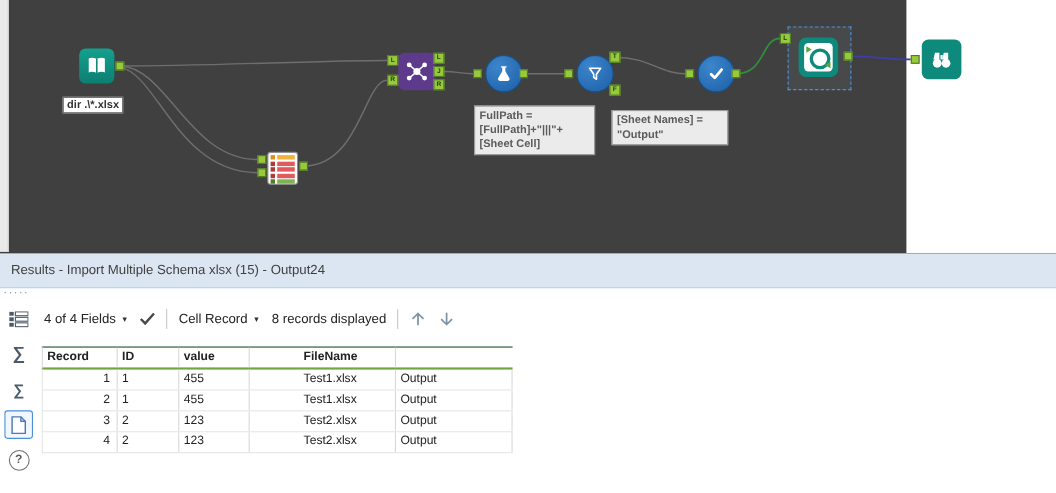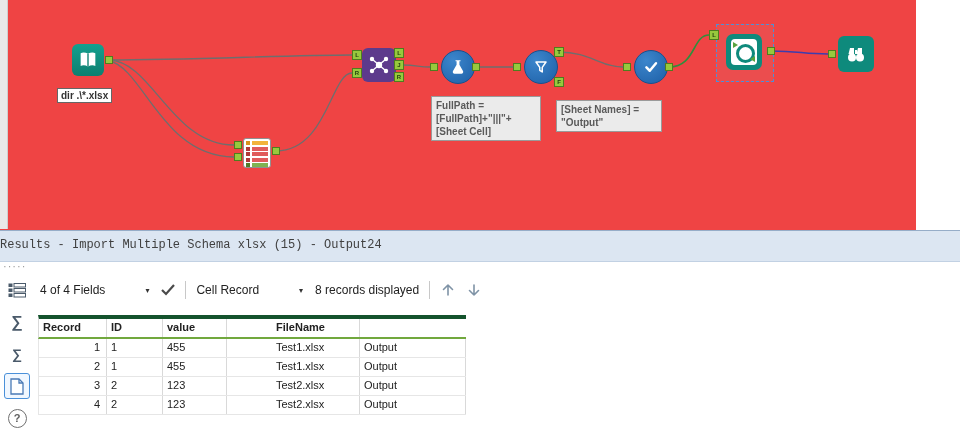--- a/index.html
+++ b/index.html
@@ -1,21 +1,21 @@
 <!DOCTYPE html>
 <html><head>
 <meta charset="utf-8">
 <style>
   html,body{margin:0;padding:0;}
   body{
     width:960px;height:448px;position:relative;overflow:hidden;
     background:#ffffff;font-family:"Liberation Sans",sans-serif;color:#222;
   }
   
-  .canvas{position:absolute;left:0;top:0;width:916px;height:230px;background:#ef4444;}
+  .canvas{position:absolute;left:0;top:0;width:824px;height:230px;background:#404040;}
   .left-strip{position:absolute;left:0;top:0;width:7px;height:229px;background:#e9e9e9;border-right:1px solid #cfcfcf;}
   .wires{position:absolute;left:0;top:0;}
   .tool{position:absolute;box-sizing:border-box;}
   .sq-tool{border-radius:6px;display:flex;align-items:center;justify-content:center;}
   .circle-tool{width:34px;height:34px;border-radius:50%;
     background:radial-gradient(circle at 35% 30%, #3c86cc, #1d5fa6);
     border:1px solid #17518f;display:flex;align-items:center;justify-content:center;}
   .anchor{position:absolute;width:8px;height:8px;background:#97c93d;border:1px solid #4f7d1e;box-sizing:border-box;}
   .anchor.lettered{width:10px;height:10px;font:bold 6px/8px "Liberation Sans",sans-serif;color:#23420e;text-align:center;}
   .ann{position:absolute;background:#ebebeb;border:1px solid #9a9a9a;padding:2px 4px;
@@ -31,39 +31,39 @@
   .fl-bar{flex:1;height:4px;}
   
   .macro-icon{position:absolute;left:726px;top:34px;width:36px;height:36px;background:#0e8a7c;border-radius:7px;}
   .macro-inner{position:absolute;inset:5px;background:#fff;border-radius:4px;}
   .macro-ring{position:absolute;left:50%;top:50%;width:13px;height:13px;margin:-8px 0 0 -8px;border:3px solid #0e8a7c;border-radius:50%;}
   .macro-arr-a{position:absolute;left:2px;top:3px;width:0;height:0;border-left:5px solid #57a33e;border-top:3px solid transparent;border-bottom:3px solid transparent;}
   .macro-arr-b{position:absolute;right:2px;bottom:3px;width:0;height:0;border-right:5px solid #57a33e;border-top:3px solid transparent;border-bottom:3px solid transparent;}
   
   .results{position:absolute;left:0;top:230px;width:960px;height:218px;background:#fff;border-top:1px solid #96adc8;box-sizing:border-box;}
   .results-title{height:30px;background:#dce6f2;border-bottom:1px solid #c2d1e3;
-    font-size:12px;color:#404040;line-height:29px;font-family:Liberation Mono, monospace;}
+    font-size:12px;color:#404040;line-height:29px;padding-left:10px;}
   .rail{position:absolute;left:0;top:32px;width:34px;bottom:0;}
   .rail .grip{text-align:left;padding-left:3px;color:#9a9a9a;font-size:11px;line-height:6px;height:8px;letter-spacing:1px;}
   .rail-item{width:26px;height:26px;margin:6px auto 4px auto;display:flex;align-items:center;justify-content:center;color:#4a5a6a;}
   .sigma{font-size:16px;font-weight:bold;color:#4a5a6a;}
   .rail-selected{border:1px solid #4a90d9;border-radius:3px;background:#f0f7ff;box-sizing:border-box;}
   .help-circle{width:17px;height:17px;border:1.5px solid #707070;border-radius:50%;
     font-size:11px;font-weight:bold;color:#5e5e5e;display:flex;align-items:center;justify-content:center;}
   .toolbar{position:absolute;left:40px;top:44px;height:30px;display:flex;align-items:center;font-size:12px;color:#222;}
-  .tb-dd{display:flex;align-items:center;cursor:default;gap:34px;}
+  .tb-dd{display:flex;align-items:center;cursor:default;}
   .tb-caret{font-size:8px;color:#333;margin-left:6px;}
   .tb-sep{width:1px;height:18px;background:#c8c8c8;margin:0 10px;}
   .tb-gap{width:12px;}
   
   .grid{position:absolute;left:38px;top:84px;font-size:11px;}
   .tr{display:flex;height:18px;}
   .td,.th{box-sizing:border-box;border-right:1px solid #d9d9d9;padding:0 4px;line-height:17px;overflow:hidden;white-space:nowrap;}
   .th{font-weight:bold;}
-  .thead{border-top:4px solid #14532d;border-bottom:2px solid #71a83e;border-left:1px solid #d9d9d9;}
+  .thead{border-top:1px solid #14532d;border-bottom:2px solid #71a83e;border-left:1px solid #d9d9d9;}
   .tbody .tr{border-bottom:1px solid #e6e6e6;border-left:1px solid #e6e6e6;}
   .c0{width:68px;text-align:right;padding-right:6px;}
   .th.c0{text-align:left;padding-left:4px;}
   .c1{width:56px;}
   .c2{width:64px;}
   .c3{width:88px;margin-left:45px;}
   .c4{width:106px;}
 </style>
 </head>
 <body>

